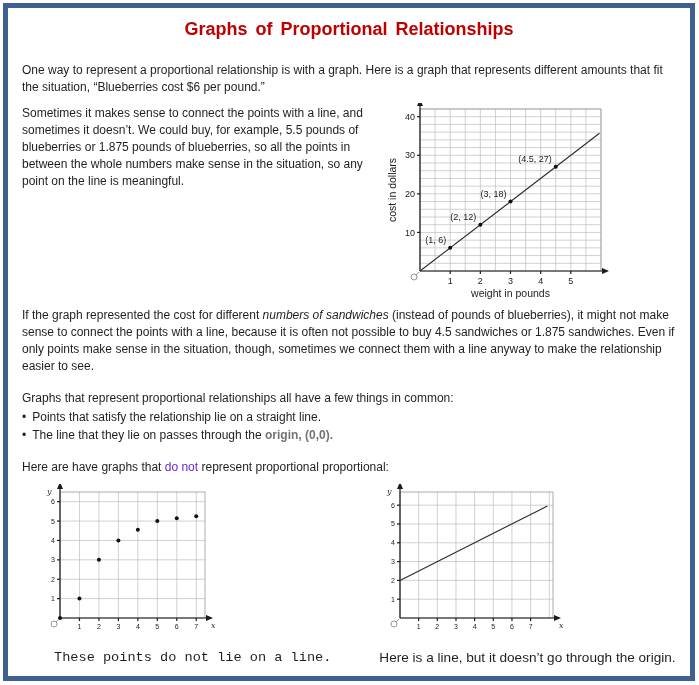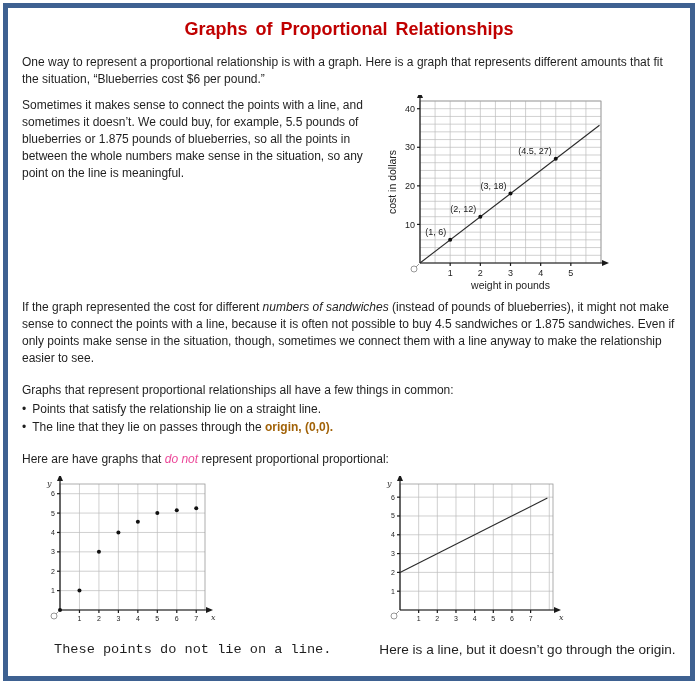--- a/index.html
+++ b/index.html
@@ -12,34 +12,34 @@
   .page {
     position: absolute; left: 3px; top: 3px;
     width: 692px; height: 678px;
     border: 5px solid #3e6191;
     background: #fff;
     padding: 4px 14px 0 14px;
     overflow: hidden;
   }
   .title {
     font-size: 18px; font-weight: bold; color: #c00000;
-    text-align: center; margin: 7px 0 14px 0; word-spacing: 3px;
+    text-align: center; margin: 7px 0 22px 0; word-spacing: 3px;
   }
   p { margin: 0; font-size: 12px; line-height: 1.42; }
   .intro { margin-bottom: 9px; }
   .top-row { display: flex; margin-bottom: 2px; }
   .left-col { width: 356px; flex: 0 0 auto; }
   .left-col p { margin-bottom: 12px; }
   .chart-host { flex: 0 0 auto; }
   .chart-host.main { margin-left: 8px; margin-top: -2px; }
   .sandwich { margin-bottom: 14px; }
   .common p { line-height: 1.55; }
   .bullet::before { content: "•"; margin-right: 6px; }
-  .red-bold { color: #a16207; font-weight: bold; }
-  .red-italic { color: #ec4899; font-style: italic; }
+  .red-bold { color: #737373; font-weight: bold; }
+  .red-italic { color: #6d28d9; }
   .italic { font-style: italic; }
   .nonprop { margin: 14px 0 8px 0; }
   .charts-row { display: flex; align-items: flex-end; margin-top: 2px; }
   .chart-host.small-left  { margin-left: 18px; }
   .chart-host.small-right { margin-left: 160px; }
   .captions-row { display: flex; margin-top: 10px; font-size: 13.6px; }
   .caption-left  { margin-left: 32px; font-family: Liberation Mono, monospace; }
   .caption-right { margin-left: 48px; }
 
   

